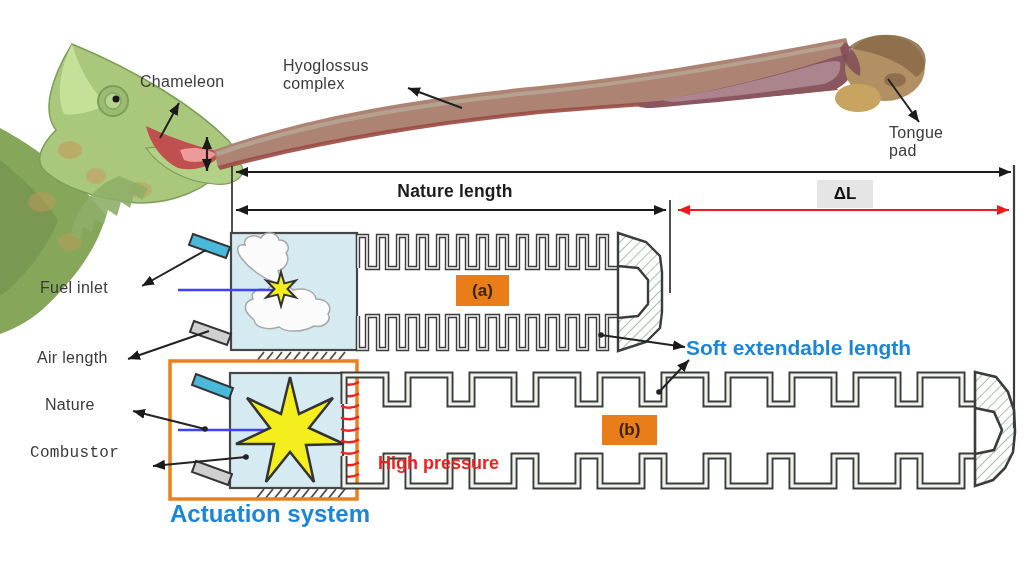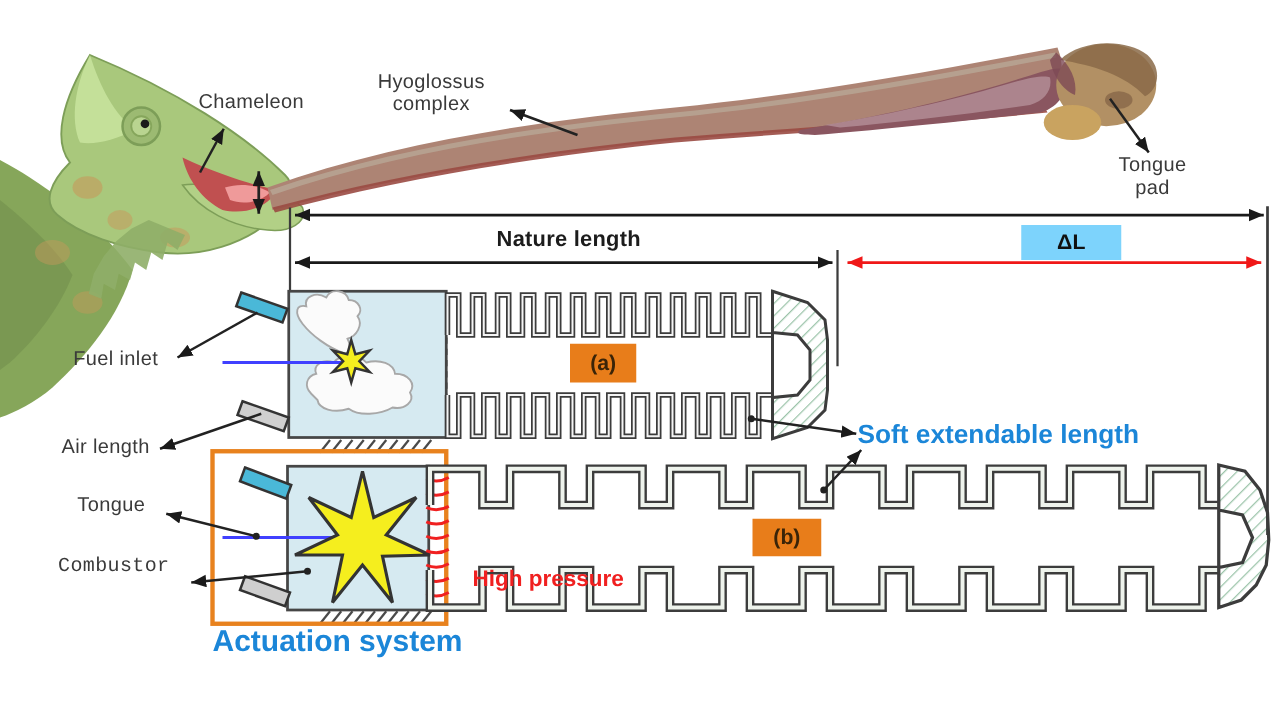--- a/index.html
+++ b/index.html
@@ -1,39 +1,39 @@
 <!DOCTYPE html>
 <html><head>
 <meta charset="utf-8">
 <style>
   html,body{margin:0;padding:0;background:#fff;}
   .stage{position:relative;width:1024px;height:576px;background:#ffffff;overflow:hidden;
          font-family:"Liberation Sans", sans-serif;}
   .stage svg{position:absolute;left:0;top:0;}
-  .lbl{position:absolute;color:#3a3a3a;font-size:16px;line-height:1.12;text-align:center;
+  .lbl{position:absolute;color:#3a3a3a;font-size:16px;line-height:1.12;
        letter-spacing:.3px;}
   .dim{position:absolute;color:#1c1c1c;font-size:17.5px;font-weight:bold;text-align:center;
        letter-spacing:.2px;}
   .blue{position:absolute;color:#1b86d8;font-weight:bold;}
   .red-lbl{position:absolute;color:#f02020;font-size:18px;font-weight:bold;text-align:left;margin-top:44px;}
   .badge{position:absolute;display:flex;align-items:center;justify-content:center;
          font-weight:bold;}
   #lbl-chameleon{left:140px;top:73px;width:122px;}
   #lbl-hyoglossus{left:283px;top:57px;width:124px;}
   #lbl-tonguepad{left:889px;top:124px;width:66px;}
   #lbl-extended{left:535px;top:143px;width:210px;}
   #lbl-nature{left:370px;top:181px;width:170px;}
   #lbl-fuel{left:40px;top:279px;width:105px;}
   #lbl-air{left:37px;top:349px;width:95px;}
   #lbl-igniter{left:45px;top:396px;width:88px;}
   #lbl-combustor{left:30px;top:445px;width:122px;font-family:Liberation Mono, monospace;}
   #lbl-highpressure{left:378px;top:409px;width:152px;}
   #lbl-actuation{left:140px;top:500px;width:260px;font-size:24px;text-align:center;}
   #lbl-softrobot{left:686px;top:336px;width:322px;font-size:21px;text-align:left;}
-  #badge-delta{left:817px;top:180px;width:80px;height:28px;background:#7dd3fc;
+  #badge-delta{left:817px;top:180px;width:56px;height:28px;background:#e5e5e5;
                color:#101010;font-size:17px;}
   #badge-a{left:456px;top:275px;width:53px;height:31px;background:#e87d1a;
            color:#3a2408;font-size:17px;}
   #badge-b{left:602px;top:415px;width:55px;height:30px;background:#e87d1a;
            color:#3a2408;font-size:17px;}
 </style>
 </head>
 <body>
 
 <div class="stage">
@@ -190,21 +190,21 @@
     <circle cx="659" cy="392" r="2.8" stroke="none"></circle>
   </g>
 </svg>
 
 <div class="lbl" id="lbl-chameleon">Chameleon</div>
 <div class="lbl" id="lbl-hyoglossus">Hyoglossus complex</div>
 <div class="lbl" id="lbl-tonguepad">Tongue pad</div>
 <div class="dim" id="lbl-nature">Nature length</div>
 <div class="lbl" id="lbl-fuel">Fuel inlet</div>
 <div class="lbl" id="lbl-air">Air length</div>
-<div class="lbl" id="lbl-igniter">Tongue</div>
+<div class="lbl" id="lbl-igniter">Nature</div>
 <div class="lbl" id="lbl-combustor">Combustor</div>
 <div class="red-lbl" id="lbl-highpressure">High pressure</div>
 <div class="blue" id="lbl-actuation">Actuation system</div>
 <div class="blue" id="lbl-softrobot">Soft extendable length</div>
 <div class="badge" id="badge-delta">ΔL</div>
 <div class="badge" id="badge-a">(a)</div>
 <div class="badge" id="badge-b">(b)</div>
 
 </div>
 

